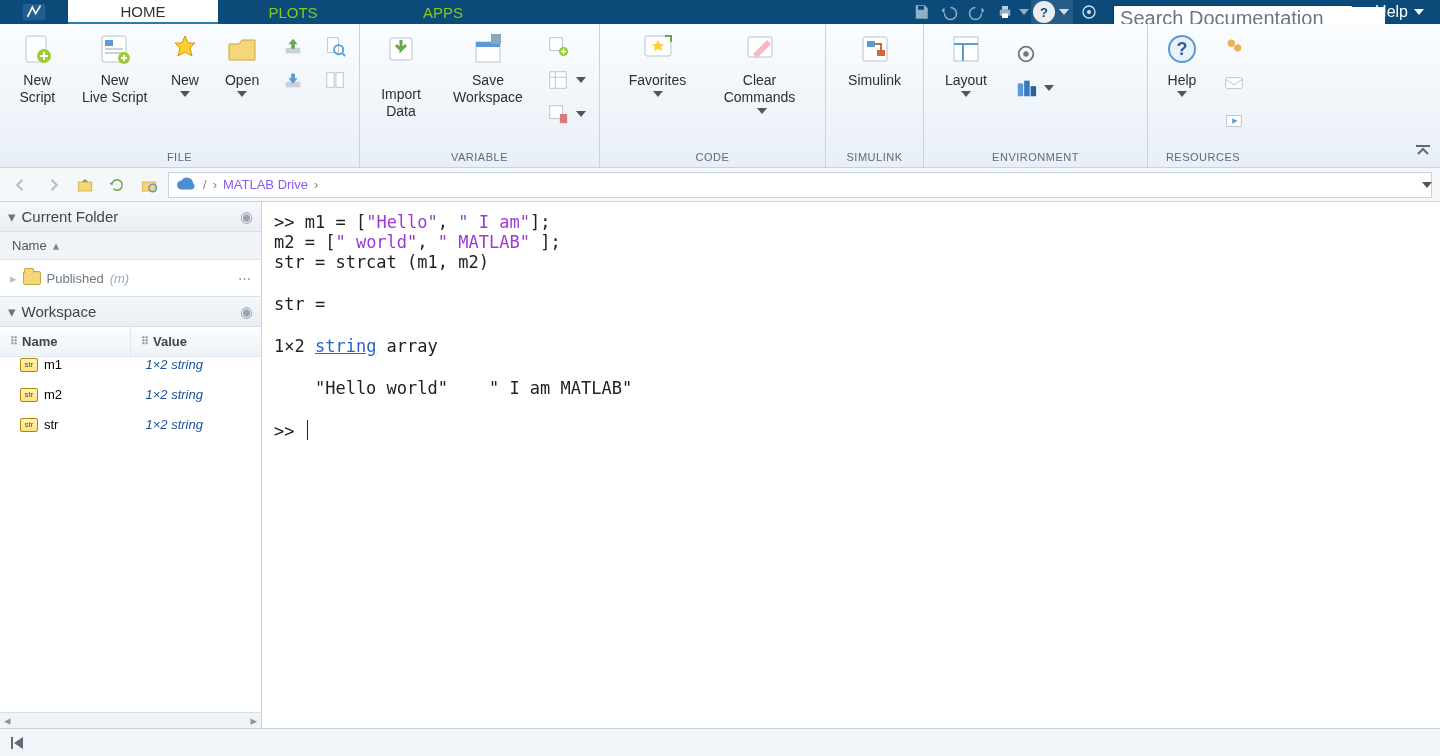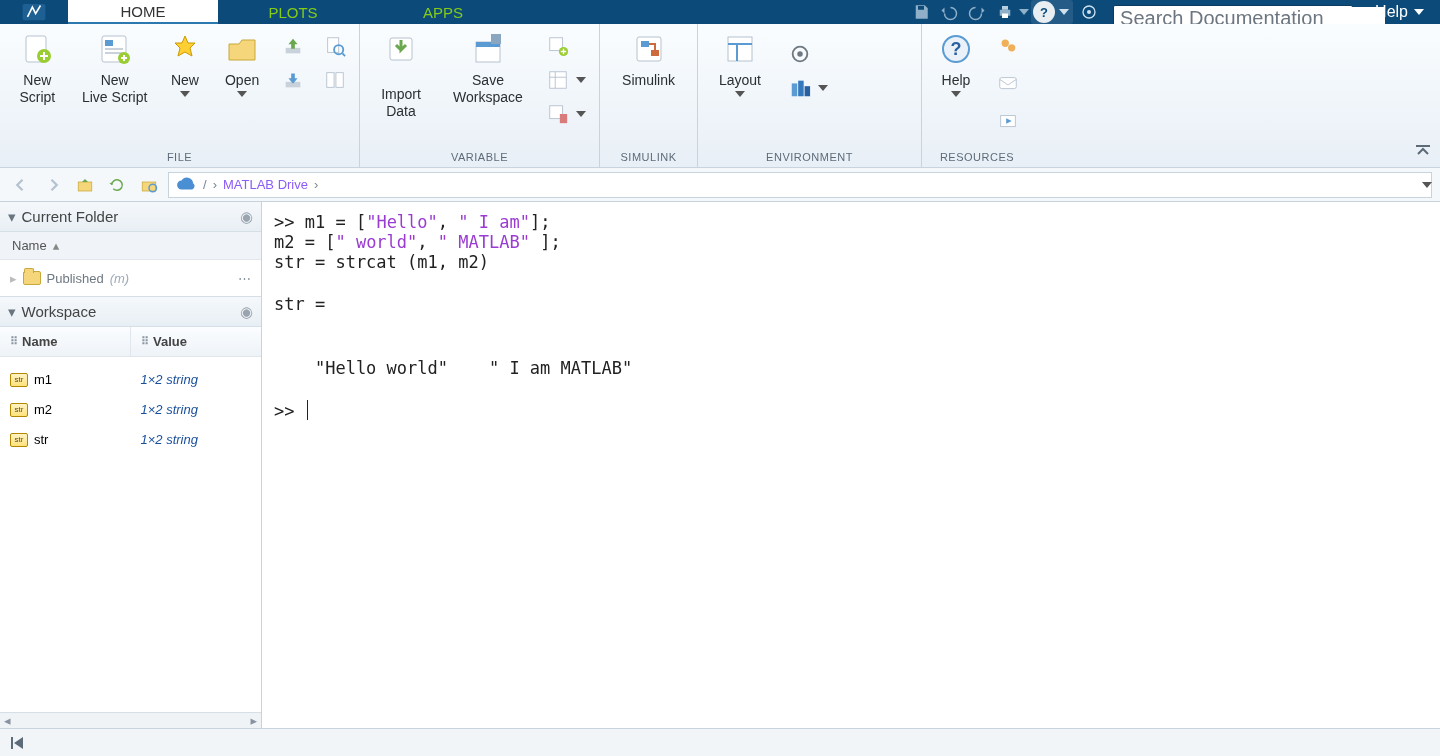--- a/index.html
+++ b/index.html
@@ -47,21 +47,21 @@
 .panel-head .gear { margin-left: auto; color: #9aa4ae; }
 .cf-name { height: 28px; display: flex; align-items: center; padding: 0 12px; gap: 6px; background: #f0f4f8; border-bottom: 1px solid #e0e6ec; color: #555; cursor: pointer; }
 .cf-list { padding: 4px 0; border-bottom: 1px solid #d6dee6; }
 .cf-row { height: 28px; display: flex; align-items: center; padding: 0 10px; gap: 6px; color: #6e7881; }
 .cf-row .dots { margin-left: auto; color: #6e7881; }
 .ws-cols { display: flex; height: 30px; border-bottom: 1px solid #e0e6ec; }
 .ws-cols .col { flex: 1; display: flex; align-items: center; padding: 0 10px; gap: 4px; color: #444; font-weight: 600; border-right: 1px solid #e0e6ec; background: linear-gradient(#fbfdff,#eef3f8); cursor: pointer; }
 .ws-cols .col:last-child { border-right: 0; }
 .grip { color: #8b96a0; font-size: 11px; }
 .ws-body { flex: 1; overflow: auto; }
-.ws-row { display: flex; height: 30px; align-items: flex-end; }
+.ws-row { display: flex; height: 30px; align-items: flex-start; margin-left: 10px; }
 .ws-row .cell { flex: 1; padding: 0 10px; display: flex; align-items: center; gap: 6px; }
 .ws-row .val { color: #1a4f9c; font-style: italic; }
 .var-ico { width: 18px; height: 14px; border: 1px solid #b38600; background: linear-gradient(#fff3c4,#ffe27a); font-size: 8px; color: #5a5020; display: flex; align-items: center; justify-content: center; border-radius: 2px; }
 .side-scroll { height: 16px; background: #f0f3f6; border-top: 1px solid #d6dee6; display: flex; align-items: center; justify-content: space-between; padding: 0 4px; color: #8893a0; }
 .console { flex: 1; background: #fff; position: relative; font-family: Menlo, Consolas, monospace; font-size: 17px; color: #222; padding: 10px 12px; overflow: auto; }
 .console .kw { color: #9a3bd1; }
 .console .link { color: #2a63c9; text-decoration: underline; cursor: pointer; }
 .console .cursor { display: inline-block; width: 1px; height: 20px; background: #222; vertical-align: -3px; margin-left: 2px; }
 .status { height: 28px; background: #f2f5f8; border-top: 1px solid #c7d3dd; display: flex; align-items: center; padding: 0 10px; color: #5d6b78; }
 .folder-ico { width: 18px; height: 14px; background: #f5d67b; border: 1px solid #c9a83b; border-radius: 2px; position: relative; }
@@ -258,20 +258,43 @@
                 <rect x="14" y="12" width="8" height="10" fill="#d97b7b"></rect>
               </svg>
             </div>
             <span class="drop-tri"></span>
           </div>
       </div>
     </div>
     <div class="section-label">VARIABLE</div>
   </div>
 
+  <div class="section" style="width:226px;">
+    <div class="section-row" style="justify-content:center;">
+      <div class="tool" style="width:80px;">
+        <svg viewBox="0 0 34 34">
+            <rect x="4" y="4" width="26" height="20" rx="2" fill="#fff" stroke="#b6c2cf"></rect>
+            <path d="M17 8l2 4 4 0-3 3 1 4-4-2-4 2 1-4-3-3 4 0z" fill="#ffcf33"></path>
+            <path d="M24 4l6 0 0 6" fill="none" stroke="#6aa84f" stroke-width="2"></path>
+          </svg>
+        <div class="lbl">Favorites</div>
+          <span class="drop-tri drop"></span>
+      </div>
+      <div class="tool" style="width:96px;">
+        <svg viewBox="0 0 34 34">
+            <rect x="5" y="5" width="24" height="20" rx="2" fill="#fff" stroke="#b6c2cf"></rect>
+            <path d="M10 22l14-14 4 4-14 14z" fill="#f2b7c8"></path>
+          </svg>
+        <div class="lbl" style="white-space:pre-line;">Clear
+Commands</div>
+          <span class="drop-tri drop" style="display:inline-block;margin-left:4px;"></span>
+      </div>
+    </div>
+    <div class="section-label">CODE</div>
+  </div>
 
   <div class="section" style="width:98px;">
     <div class="section-row" style="justify-content:center;">
       <div class="tool" style="width:76px;">
         <svg viewBox="0 0 34 34">
             <rect x="5" y="5" width="24" height="24" rx="2" fill="#fff" stroke="#b6c2cf"></rect>
             <rect x="9" y="9" width="8" height="6" fill="#5a9bd4"></rect>
             <path d="M17 12h6l0 6" fill="none" stroke="#cd6a3d" stroke-width="2"></path>
             <rect x="19" y="18" width="8" height="6" fill="#cd6a3d"></rect>
           </svg>
@@ -460,20 +483,21 @@
       </div>
   </div>
 
   <div class="console">
     <div><span>&gt;&gt;</span> <span>m1 = [</span><span class="kw">"Hello"</span><span>, </span><span class="kw">" I am"</span><span>];</span></div>
     <div><span>m2 = [</span><span class="kw">" world"</span><span>, </span><span class="kw">" MATLAB"</span><span> ];</span></div>
     <div>str = strcat (m1, m2)</div>
     <div style="height:22px;"></div>
     <div>str =</div>
     <div style="height:22px;"></div>
+    <div><span>  1×2 </span><span class="link">string</span><span> array</span></div>
     <div style="height:22px;"></div>
     <div style="white-space:pre;">    "Hello world"    " I am MATLAB"</div>
     <div style="height:22px;"></div>
     <div><span>&gt;&gt;</span> <span class="cursor"></span></div>
   </div>
 </div>
 
 <div class="status">
   <svg width="16" height="14" viewBox="0 0 16 14">
       <line x1="2" y1="1" x2="2" y2="13" stroke="#5d6b78" stroke-width="2"></line>

